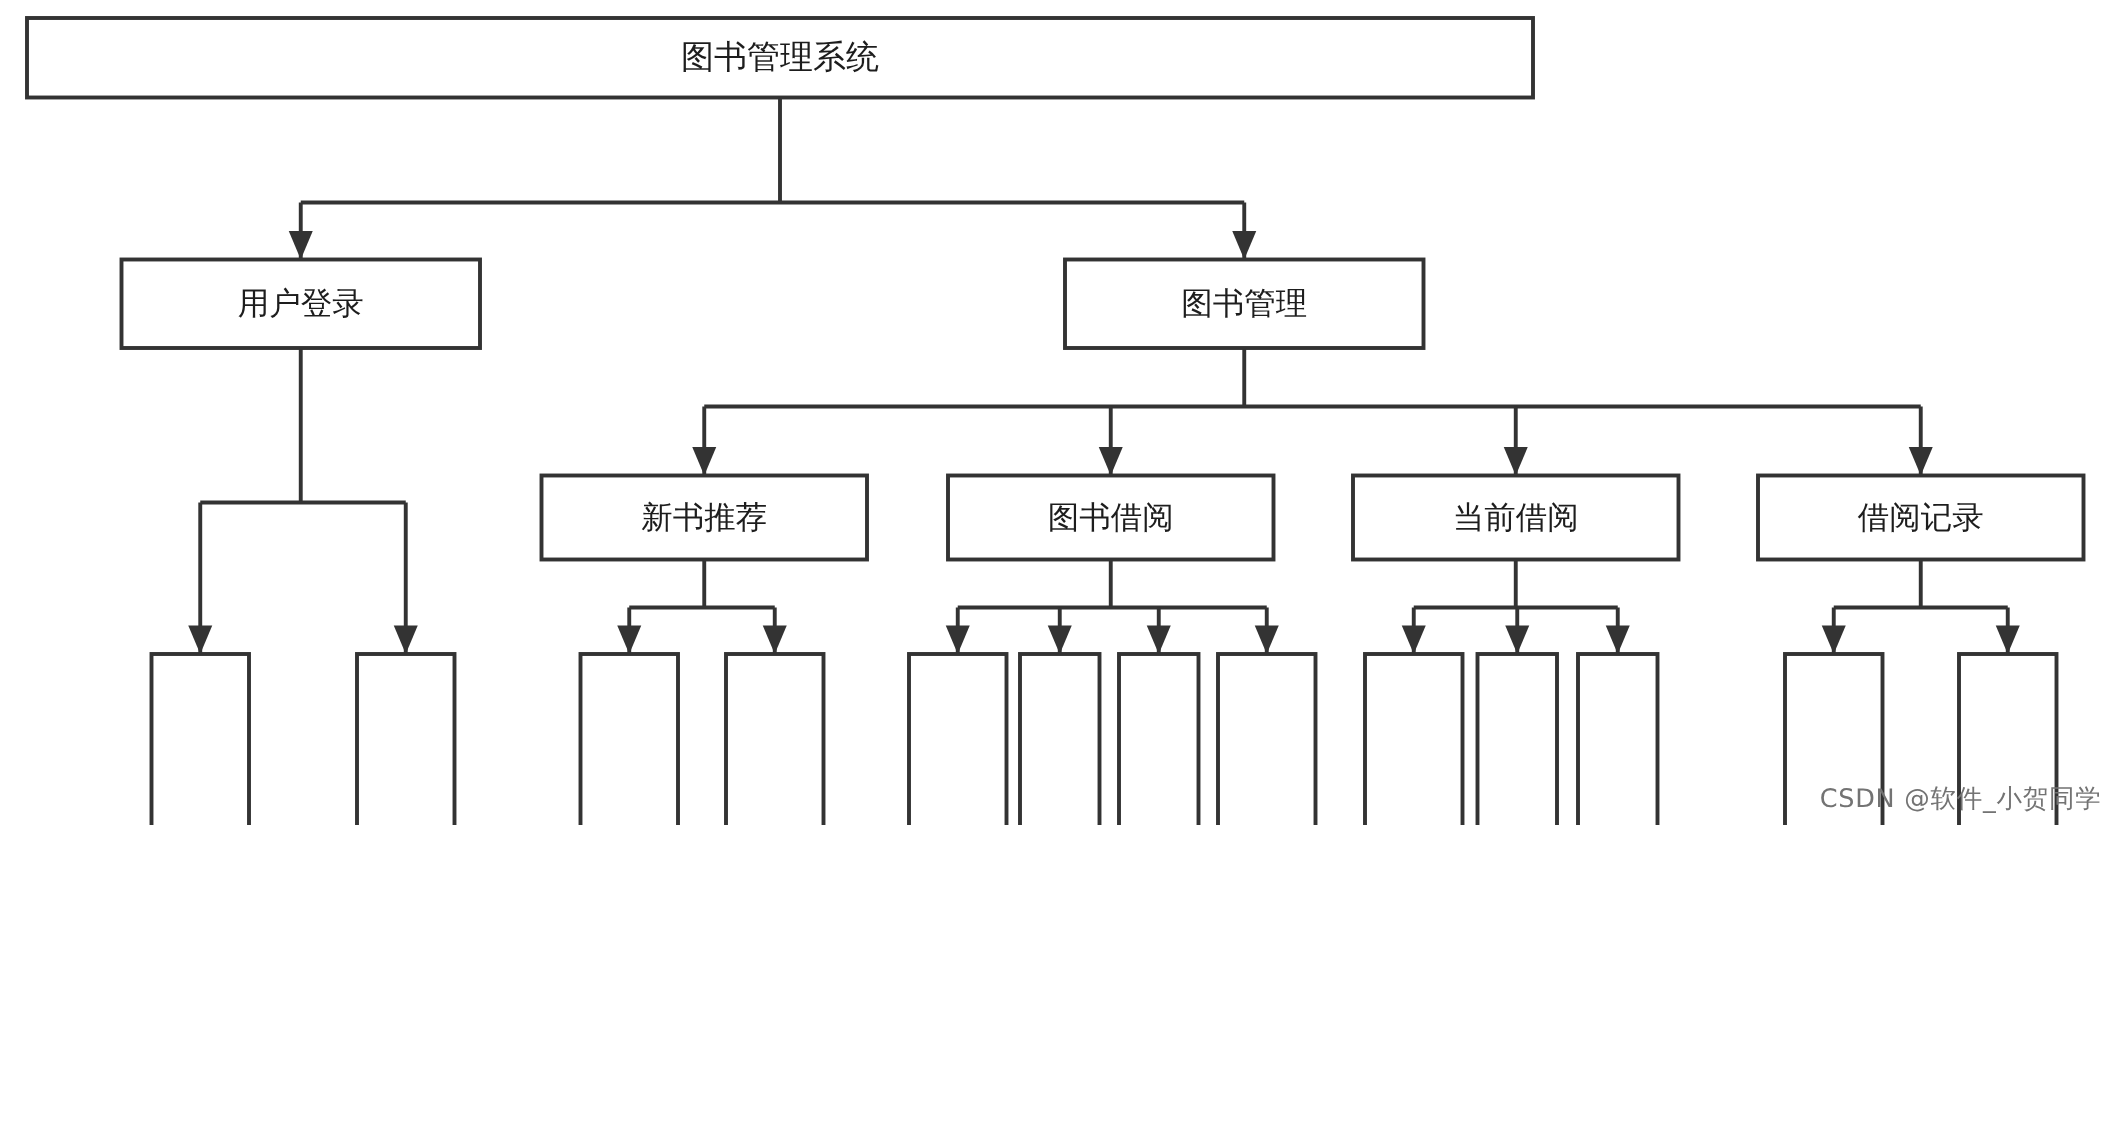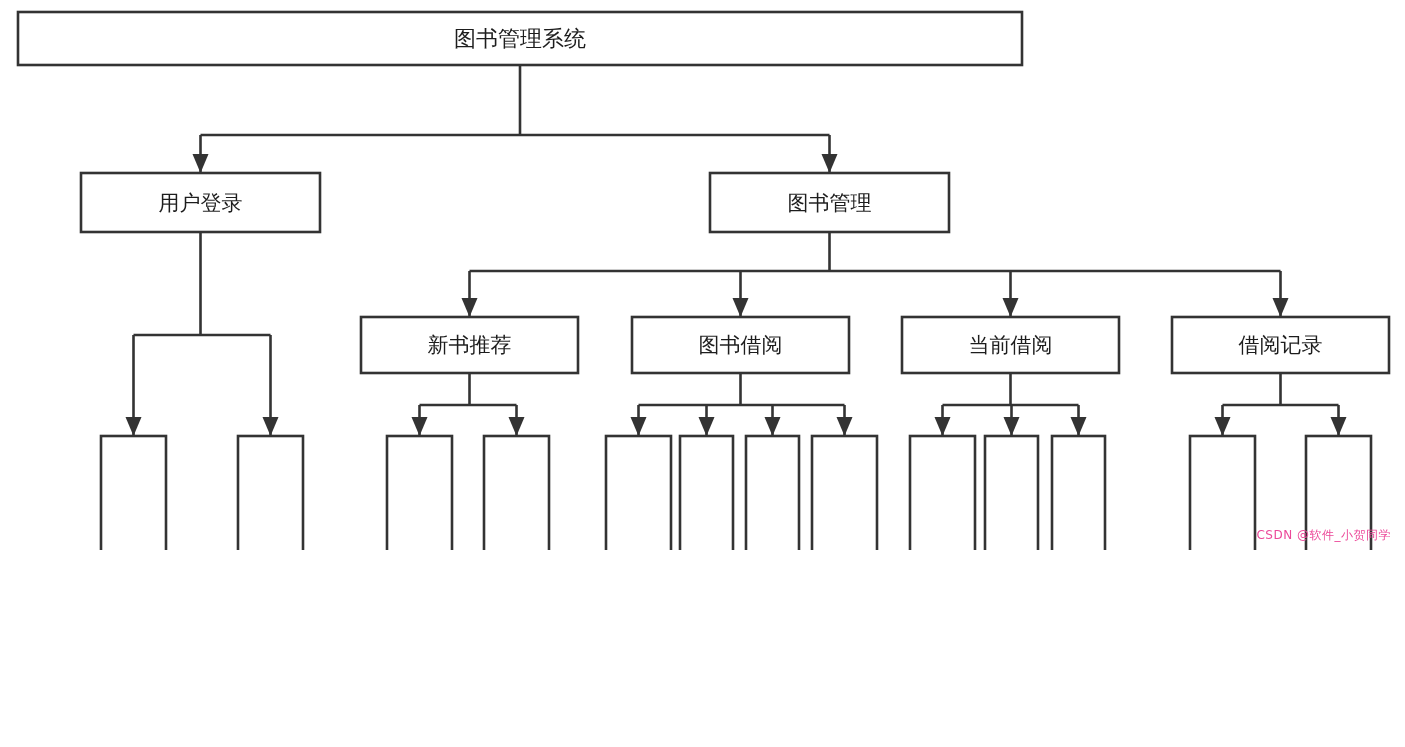--- a/index.html
+++ b/index.html
@@ -66,25 +66,25 @@
     text-orientation: upright;
     font-family: "DejaVu Sans", "Liberation Sans", sans-serif;
     font-size: 21px;
     line-height: 1.15;
     color: #1d1d1d;
     letter-spacing: 3px;
     white-space: nowrap;
   }
   .watermark {
     position: absolute;
-    right: 14px;
+    right: 4px;
     bottom: 6px;
     font-family: "DejaVu Sans", "Liberation Sans", sans-serif;
-    font-size: 12px;
-    color: #ec4899;
+    font-size: 17px;
+    color: #737373;
     letter-spacing: 0.5px;
     user-select: none;
   }
 </style>
 </head>
 <body>
 
 <div id="diagram-root">
 
   <svg id="flow-svg" viewBox="0 0 1405 747">

